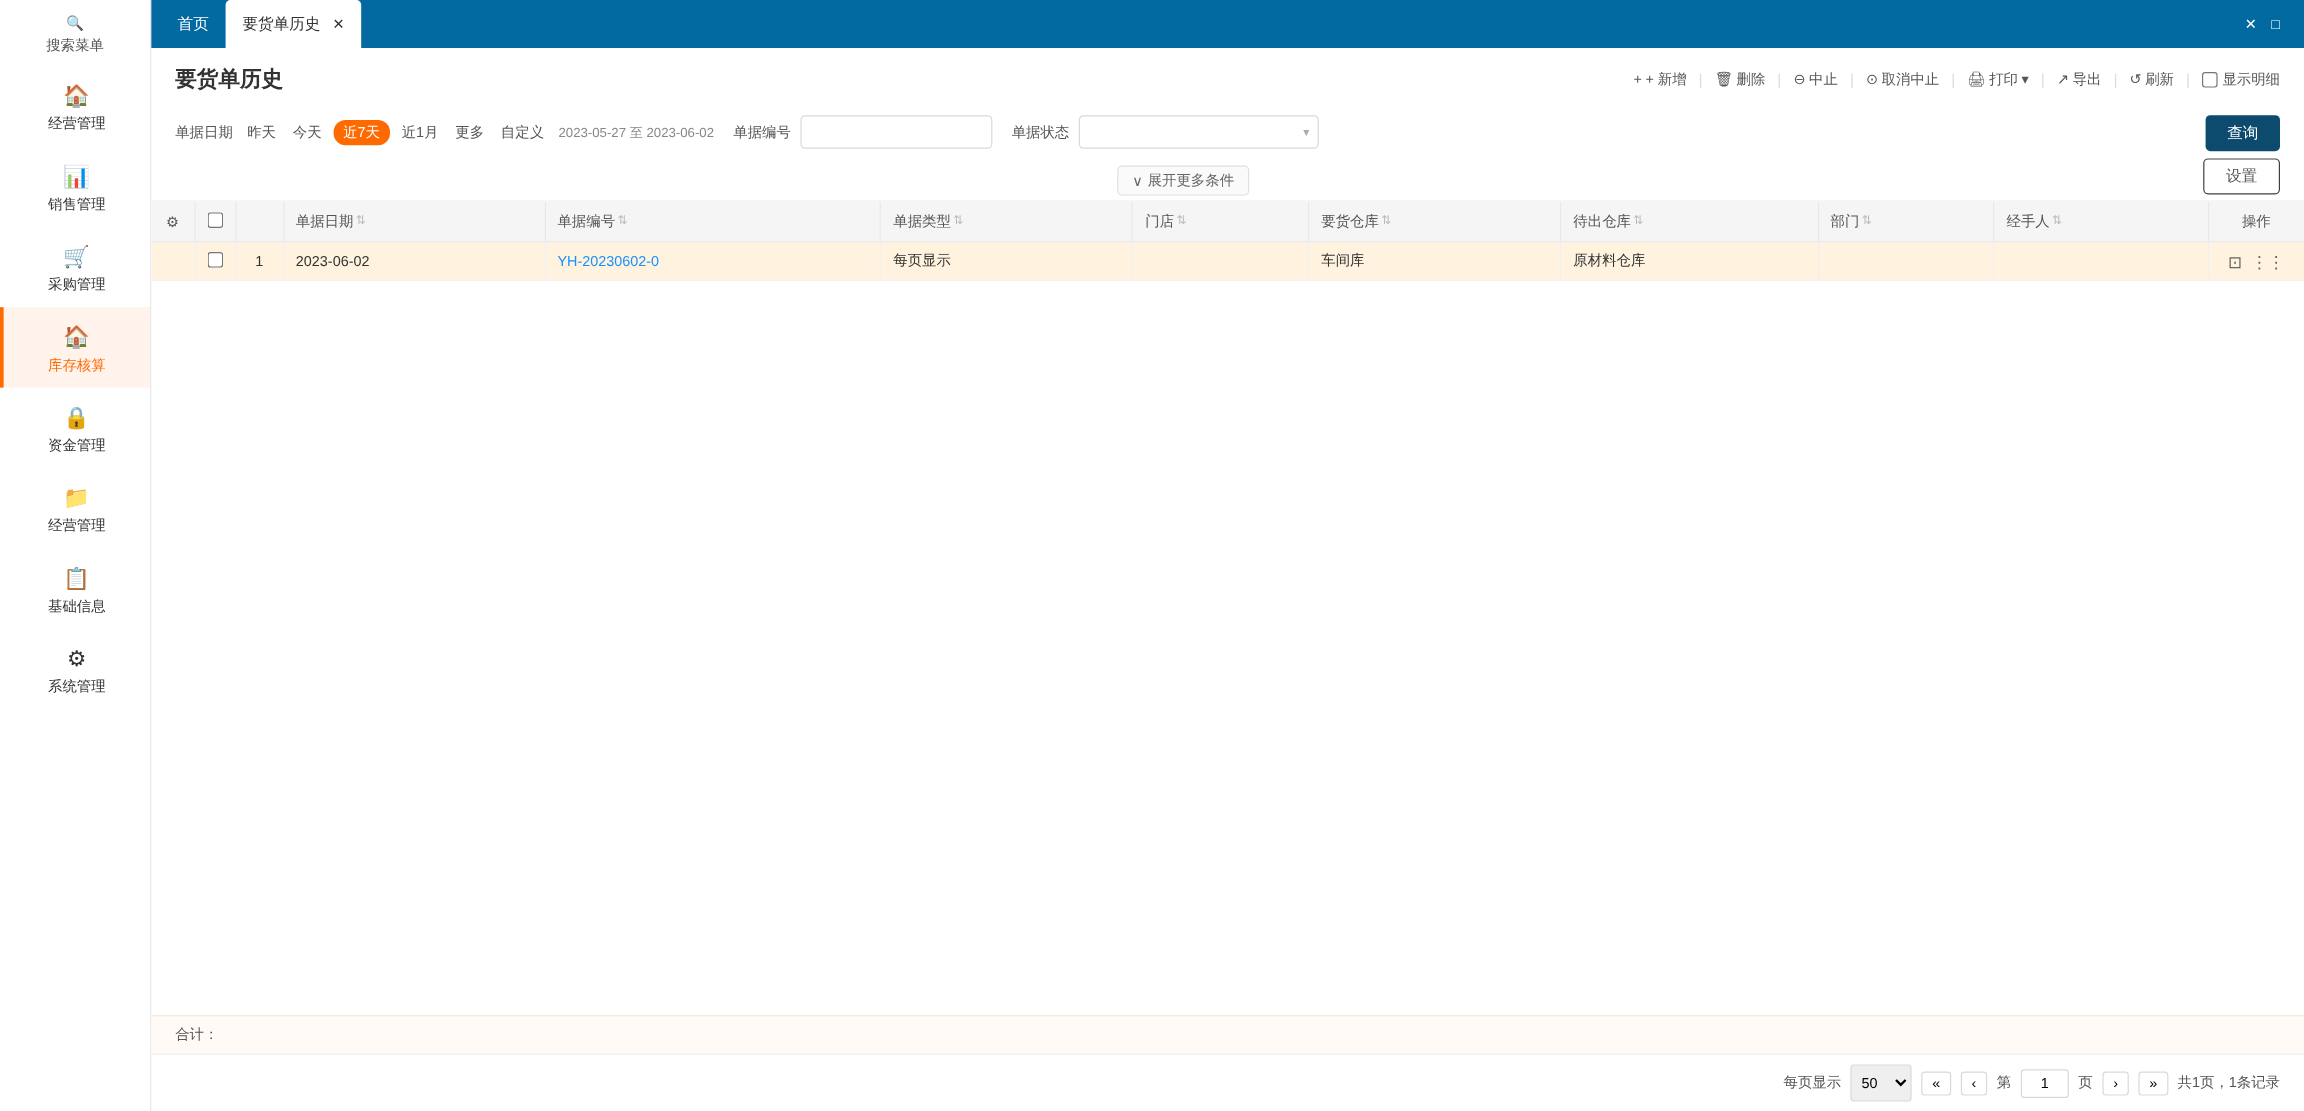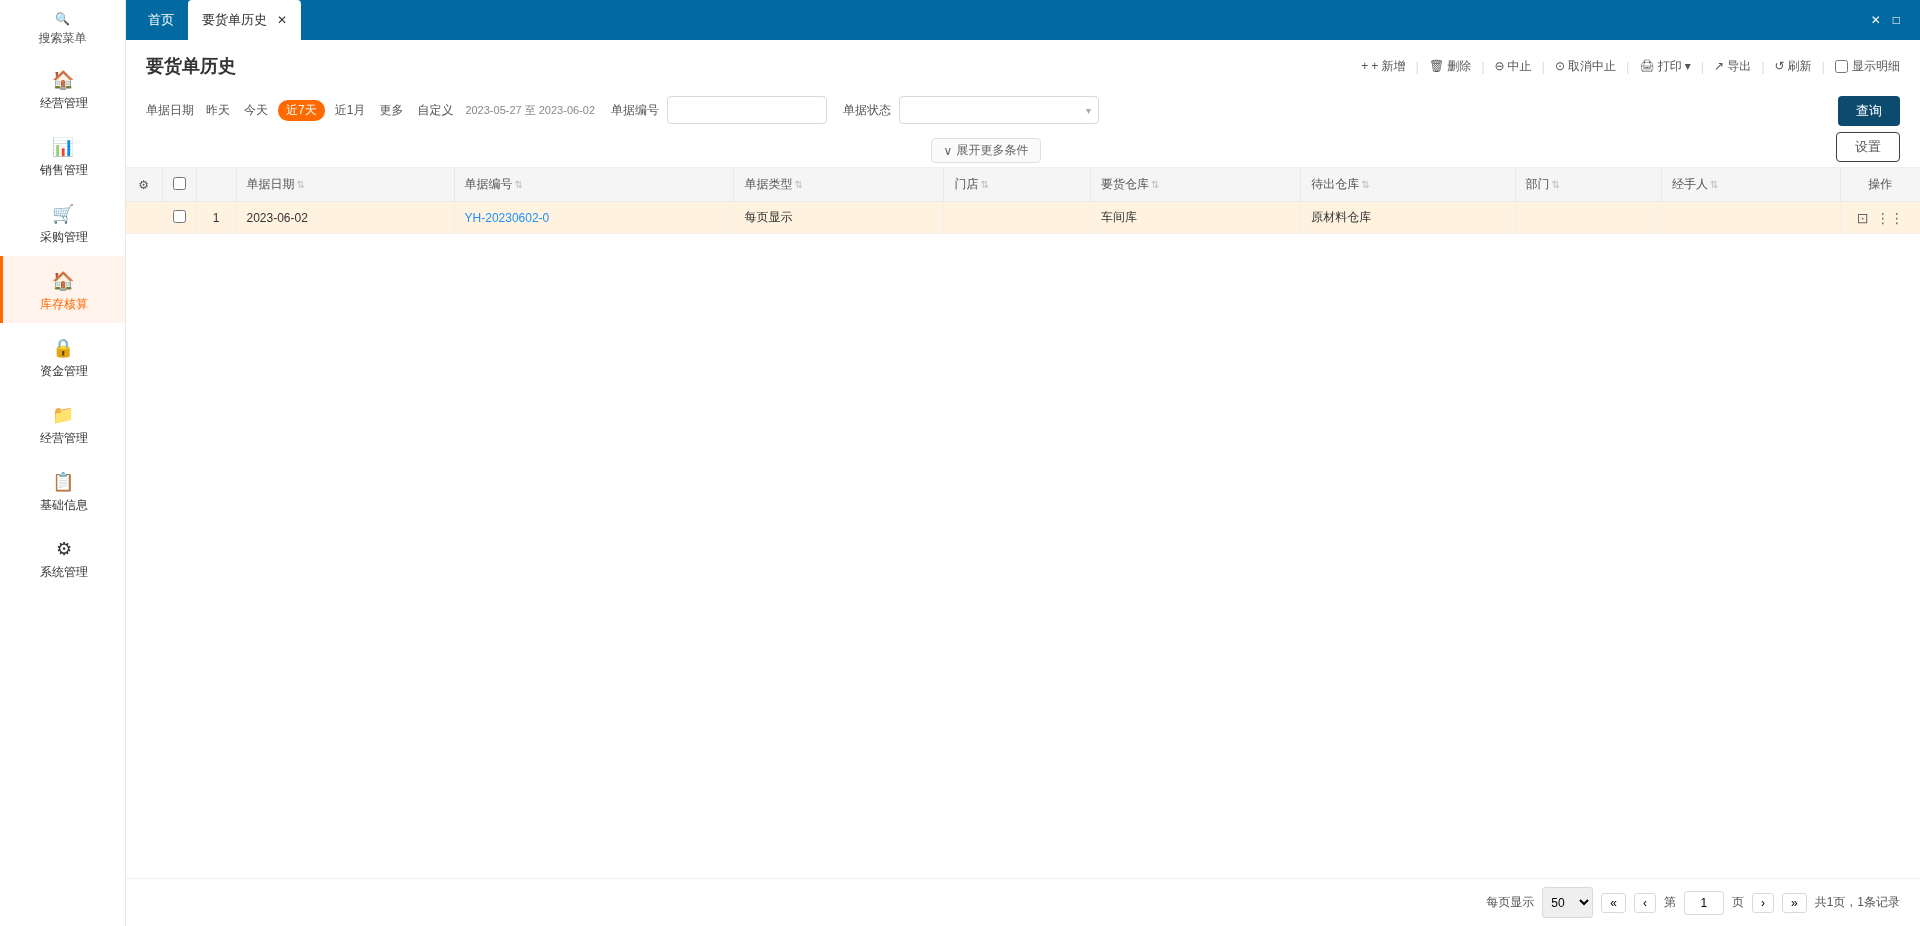--- a/index.html
+++ b/index.html
@@ -585,20 +585,23 @@
             </td>
             <td class="op-col">
               <span class="op-icon" title="查看">⊡</span>
               <span class="op-icon" title="更多">⋮⋮</span>
             </td>
           </tr>
         </tbody>
       </table>
     </div>
 
+    <div class="table-footer">
+      <span>合计：</span>
+    </div>
 
     <div class="pagination">
       <span>每页显示</span>
       <select class="page-size-select">
         <option value="20">20</option>
         <option value="50" selected="">50</option>
         <option value="100">100</option>
       </select>
       <button class="page-btn">«</button>
       <button class="page-btn">‹</button>

